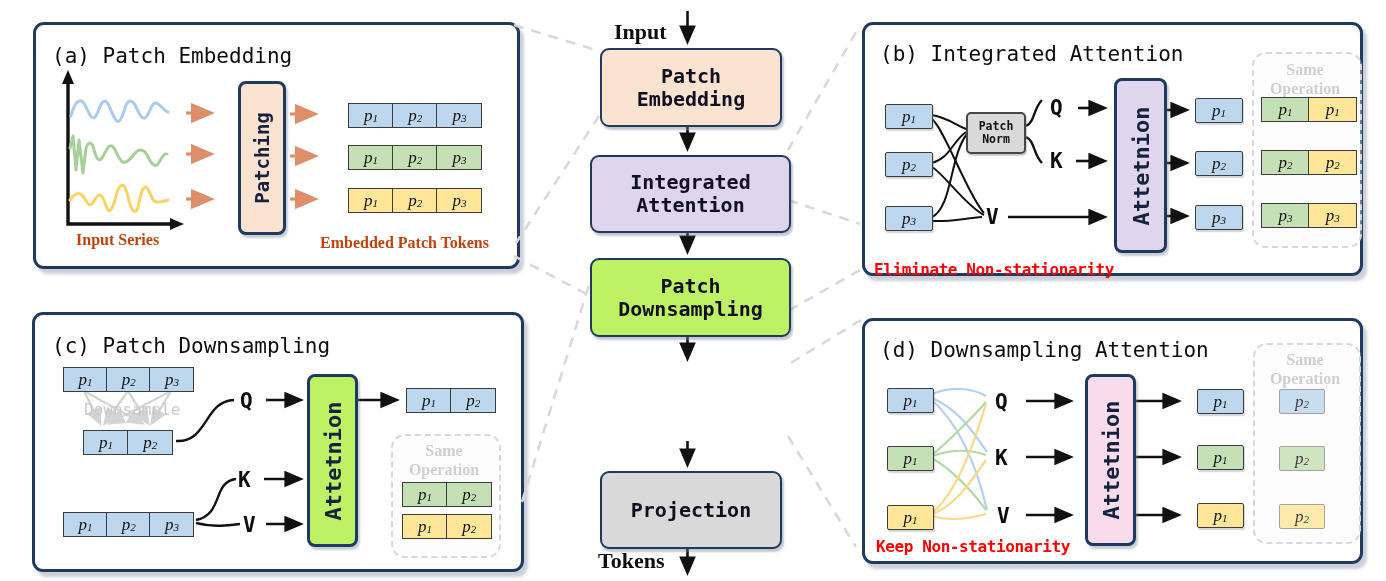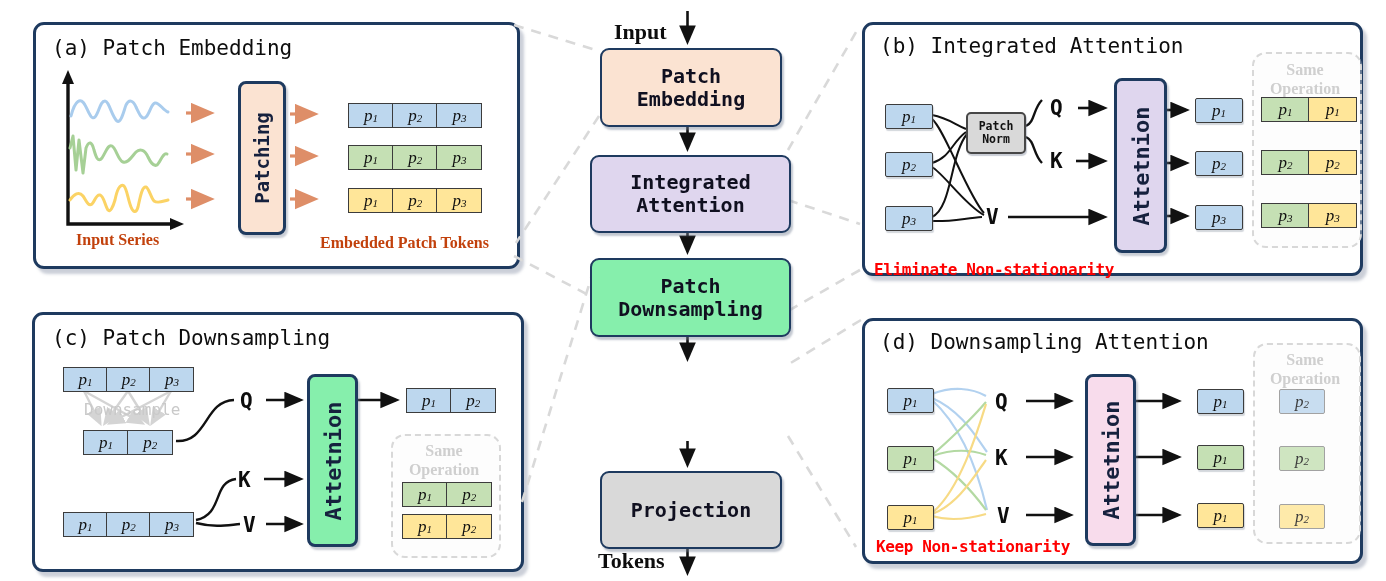--- a/index.html
+++ b/index.html
@@ -3,21 +3,21 @@
 <meta charset="utf-8">
 <style>
   html,body{margin:0;padding:0;background:#ffffff;}
   #stage{position:relative;width:1386px;height:581px;background:#ffffff;overflow:hidden;
          font-family:"DejaVu Sans Mono",monospace;}
   #wires{position:absolute;left:0;top:0;z-index:5;}
 
   
   .panel{position:absolute;background:#ffffff;border:3px solid #1E3A5F;border-radius:11px;
          box-shadow:4px 5px 3px rgba(140,148,168,.45);z-index:1;}
-  .ptitle{position:absolute;z-index:10;font:500 21px "DejaVu Sans Mono",monospace;color:#0d0d0d;white-space:nowrap;}
+  .ptitle{position:absolute;z-index:10;font:500 21px "DejaVu Sans Mono",monospace;color:#0d0d0d;white-space:nowrap;margin-top:8px;}
 
   
   .cbox{position:absolute;z-index:10;border:2.5px solid #1E3A5F;border-radius:9px;
         box-shadow:2px 3px 2px rgba(120,130,150,.45);display:flex;align-items:center;justify-content:center;text-align:center;}
   .cbox .clabel{font:bold 20px "DejaVu Sans Mono",monospace;color:#101020;line-height:1.15;width:170px;}
 
   .serifb{position:absolute;z-index:10;font:bold 22px "Liberation Serif",serif;color:#0d0d0d;white-space:nowrap;}
   .caption{position:absolute;z-index:10;font:bold 16px "Liberation Serif",serif;color:#c2410c;white-space:nowrap;}
 
   
@@ -45,21 +45,21 @@
   .normbox span{font:bold 11.5px "DejaVu Sans Mono",monospace;color:#111;line-height:1.15;width:44px;}
 
   .sameop{position:absolute;z-index:9;border:2.5px dashed #D8D8D8;border-radius:14px;background:rgba(250,250,250,.35);}
   .soptitle{position:absolute;z-index:10;font:bold 16px "Liberation Serif",serif;color:#CFCFCF;
             text-align:center;line-height:1.2;width:90px;}
 
   .note{position:absolute;z-index:10;font:bold 16px "DejaVu Sans Mono",monospace;color:#FF0000;
         letter-spacing:-.4px;white-space:nowrap;}
   .gtext{position:absolute;z-index:10;font:500 16px "DejaVu Sans Mono",monospace;color:#C9C9C9;white-space:nowrap;}
 
-  .peach{background:#FBE3D2;} .purple{background:#DFD6EE;} .lyellow{background:#86efac;}
+  .peach{background:#FBE3D2;} .purple{background:#DFD6EE;} .lyellow{background:#bef264;}
   .pink{background:#F8DCEC;} .graybg{background:#D9D9D9;}
 </style>
 </head>
 <body>
 
 <div id="stage">
 
   <div class="panel" style="left:33px;top:22px;width:481px;height:241px"></div>
   <div class="panel" style="left:862px;top:22px;width:495px;height:248px"></div>
   <div class="panel" style="left:32px;top:312px;width:486px;height:254px"></div>

